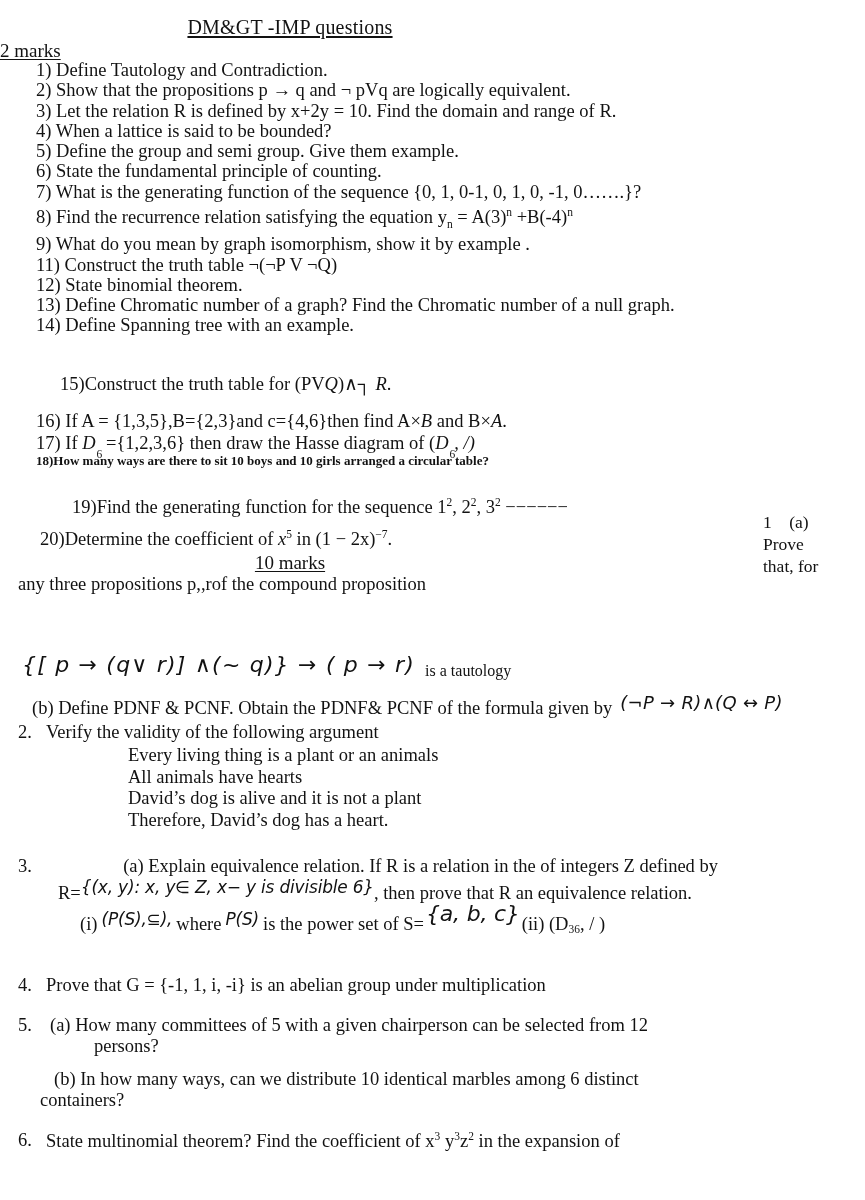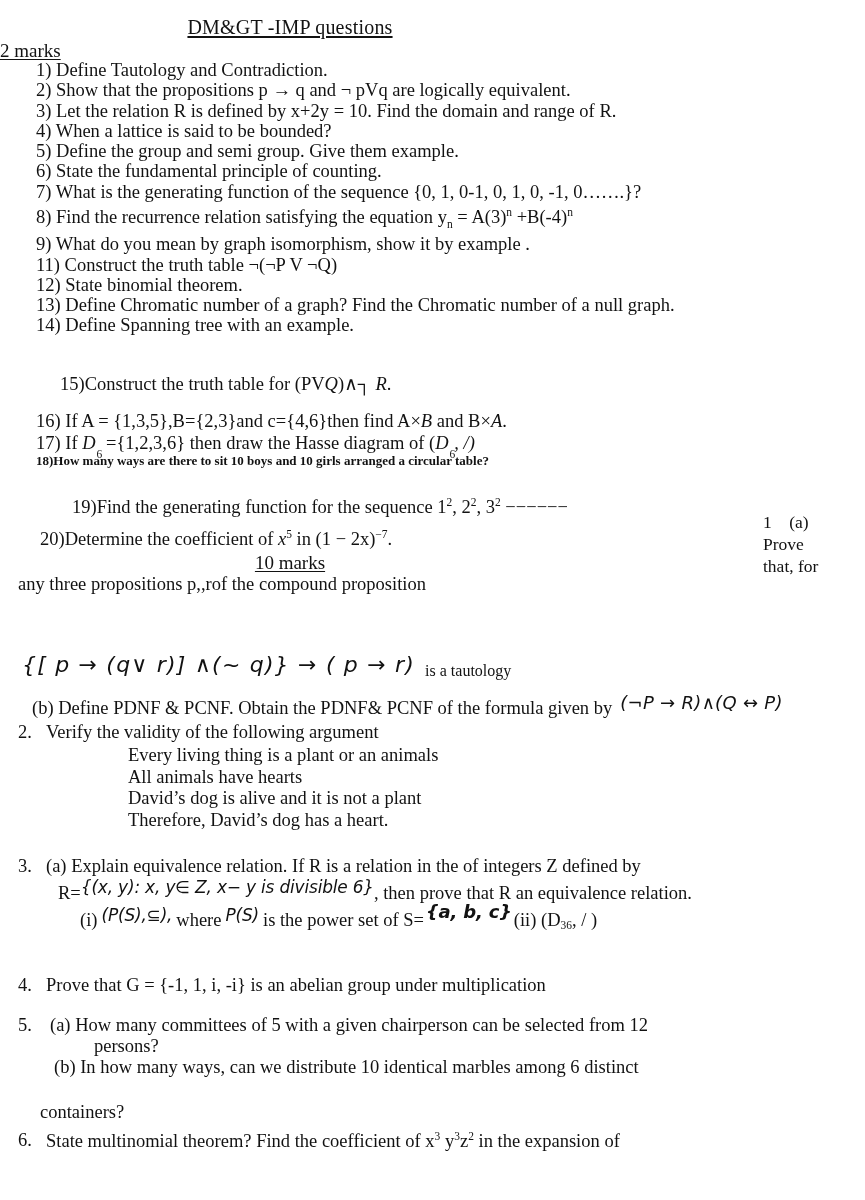--- a/index.html
+++ b/index.html
@@ -146,21 +146,21 @@
   .item2 .num { position: absolute; left: 0; }
   .item2 .head { padding-left: 28px; }
   .item2 .sub-lines {
     padding-left: 110px;
     line-height: 21.5px;
     margin-top: 2px;
   }
 
   .item3 { position: absolute; top: 856px; left: 18px; font-size: 18.5px; width: 700px; }
   .item3 .num { position: absolute; left: 0; top: 0; }
-  .item3 .a-line { padding-left: 28px; }
+  .item3 .a-line { padding-left: 28px; text-align: right; }
   .item3 .r-row {
     padding-left: 40px;
     margin-top: 6px;
     display: flex;
     align-items: flex-end;
   }
   .setexpr {
     font-family: "DejaVu Sans", sans-serif;
     font-style: italic;
     font-size: 17px;
@@ -183,38 +183,37 @@
     font-size: 17px;
     position: relative;
     top: -6px;
     padding: 0 4px;
     letter-spacing: -0.2px;
     text-align: right;
   }
   .mathsm2 {
     font-family: "DejaVu Sans", sans-serif;
     font-style: italic;
-    font-size: 18px;
+    font-size: 22px;
     position: relative;
     top: -9px;
     padding: 0 2px;
     letter-spacing: -0.2px;
-    font-weight: bold;
   }
 
   .item4 { position: absolute; top: 975px; left: 18px; font-size: 18.5px; }
   .item4 .num { position: absolute; left: 0; }
   .item4 .txt { padding-left: 28px; }
 
   .item5 { position: absolute; top: 1015px; left: 18px; font-size: 18.5px; width: 700px; }
   .item5 .num { position: absolute; left: 0; top: 0; }
   .item5 .a1 { padding-left: 32px; }
   .item5 .a2 { padding-left: 76px; }
-  .item5 .b1 { padding-left: 36px; margin-top: 0; }
-  .item5 .b2 { padding-left: 22px; margin-top: 24px; }
+  .item5 .b1 { padding-left: 36px; margin-top: 12px; }
+  .item5 .b2 { padding-left: 22px; }
 
   .item6 { position: absolute; top: 1130px; left: 18px; font-size: 18.5px; width: 700px; }
   .item6 .num { position: absolute; left: 0; top: 0; }
   .item6 .l1 { padding-left: 28px; }
   .item6 .l2 { padding-left: 28px; margin-top: 2px; }
 </style>
 </head>
 <body>
 
 <div class="page">

